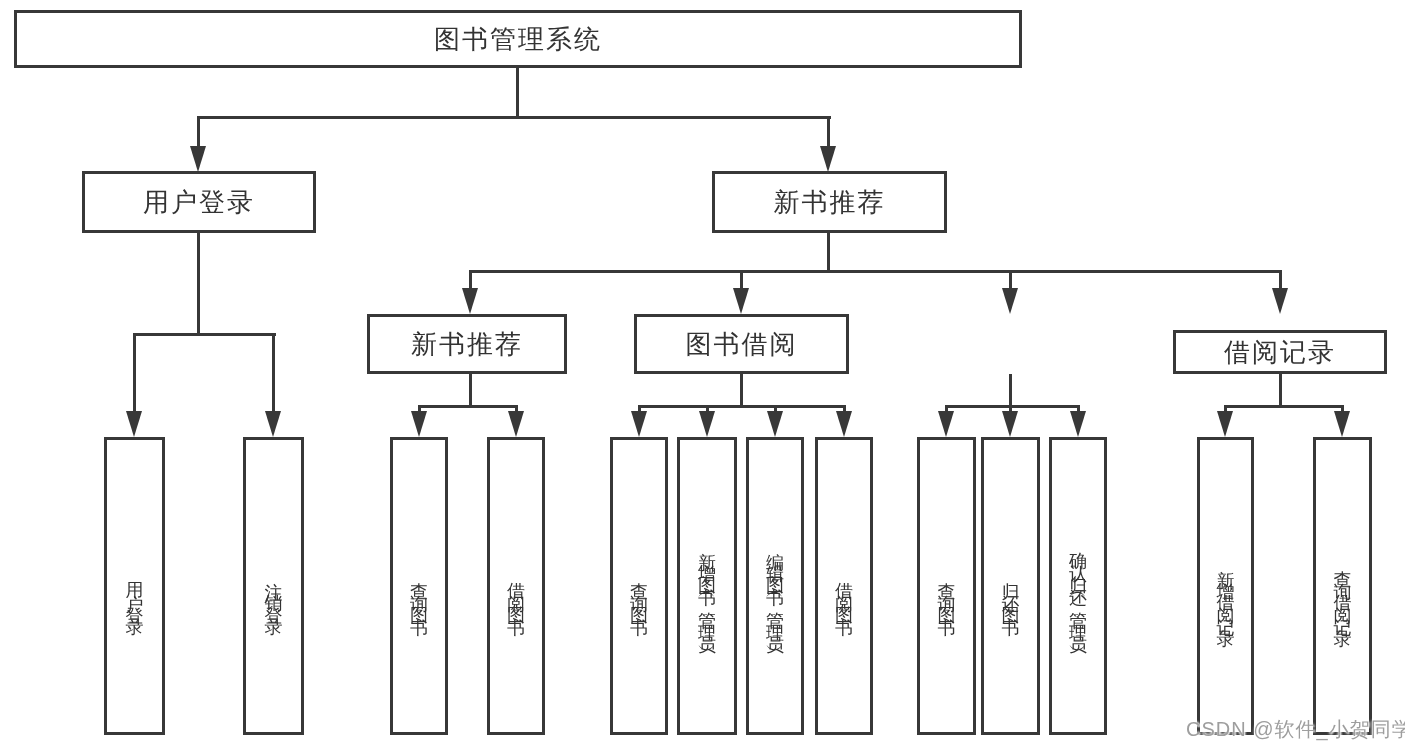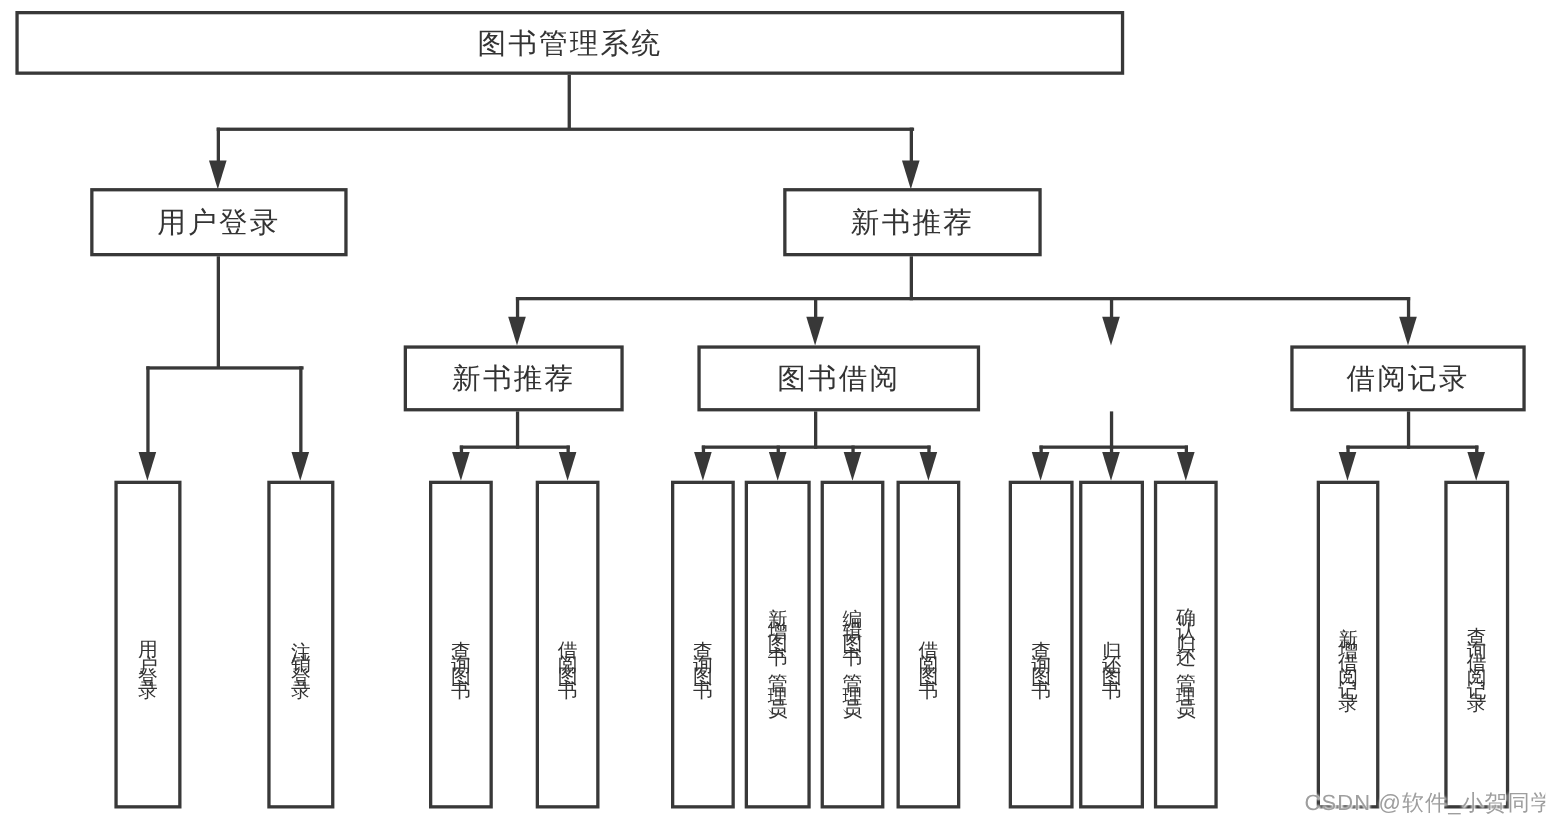--- a/index.html
+++ b/index.html
@@ -66,24 +66,24 @@
   <div class="vl" style="left:740px;top:270px;height:20px"></div>
   <div class="ar" style="left:733px;top:288px"></div>
   <div class="vl" style="left:1009px;top:270px;height:20px"></div>
   <div class="ar" style="left:1002px;top:288px"></div>
   <div class="vl" style="left:1279px;top:270px;height:20px"></div>
   <div class="ar" style="left:1272px;top:288px"></div>
 
   <div class="box" style="left:367px;top:314px;width:200px;height:60px">
     <span class="hlabel">新书推荐</span>
   </div>
-  <div class="box" style="left:634px;top:314px;width:257px;height:60px">
+  <div class="box" style="left:634px;top:314px;width:215px;height:60px">
     <span class="hlabel">图书借阅</span>
   </div>
-  <div class="box" style="left:1173px;top:314px;width:214px;height:60px">
+  <div class="box" style="left:1173px;top:330px;width:214px;height:44px">
     <span class="hlabel">借阅记录</span>
   </div>
 
   <div class="vl" style="left:469px;top:374px;height:34px"></div>
   <div class="hl" style="left:418px;top:405px;width:100px"></div>
   <div class="vl" style="left:418px;top:405px;height:8px"></div>
   <div class="ar" style="left:411px;top:411px"></div>
   <div class="vl" style="left:515px;top:405px;height:8px"></div>
   <div class="ar" style="left:508px;top:411px"></div>
 

